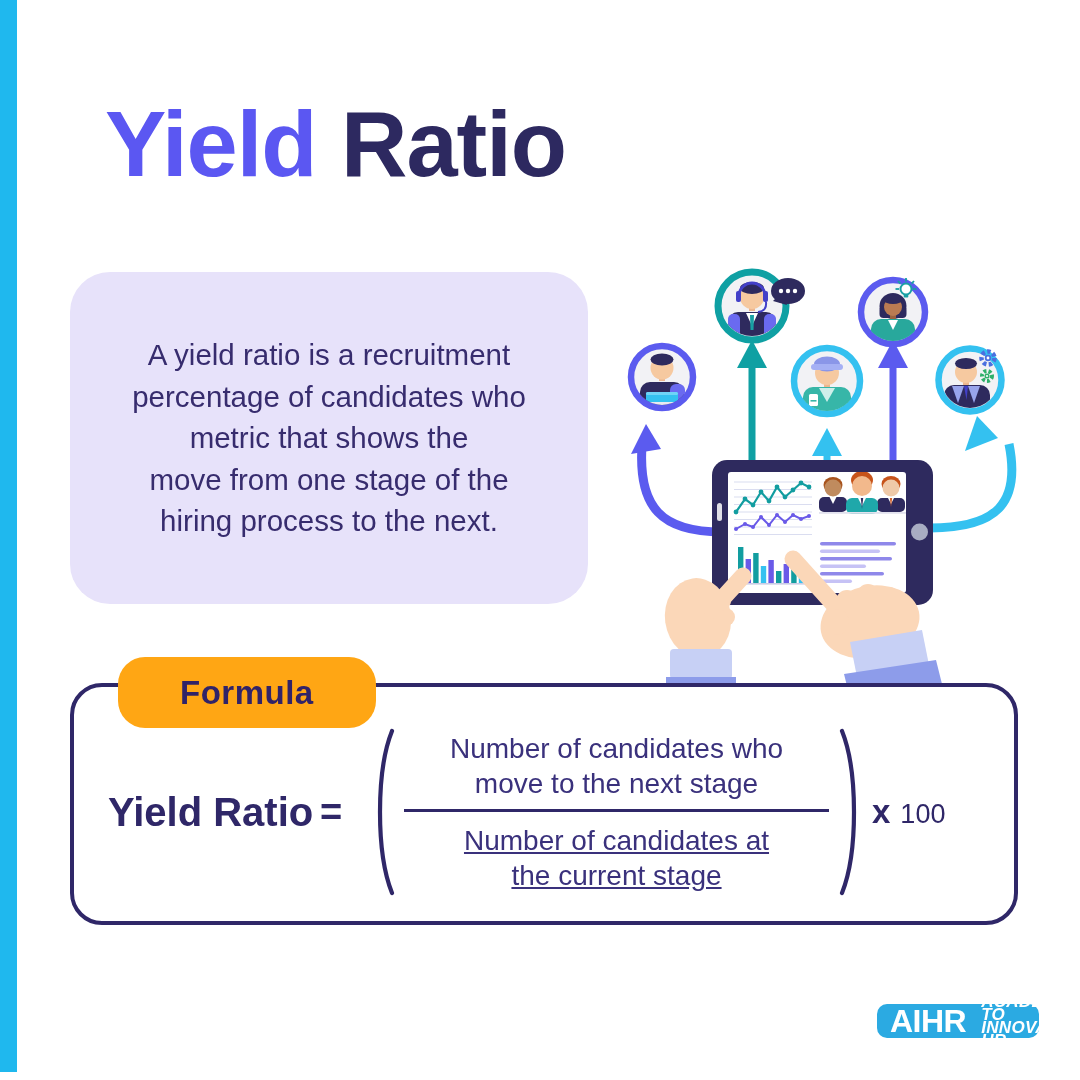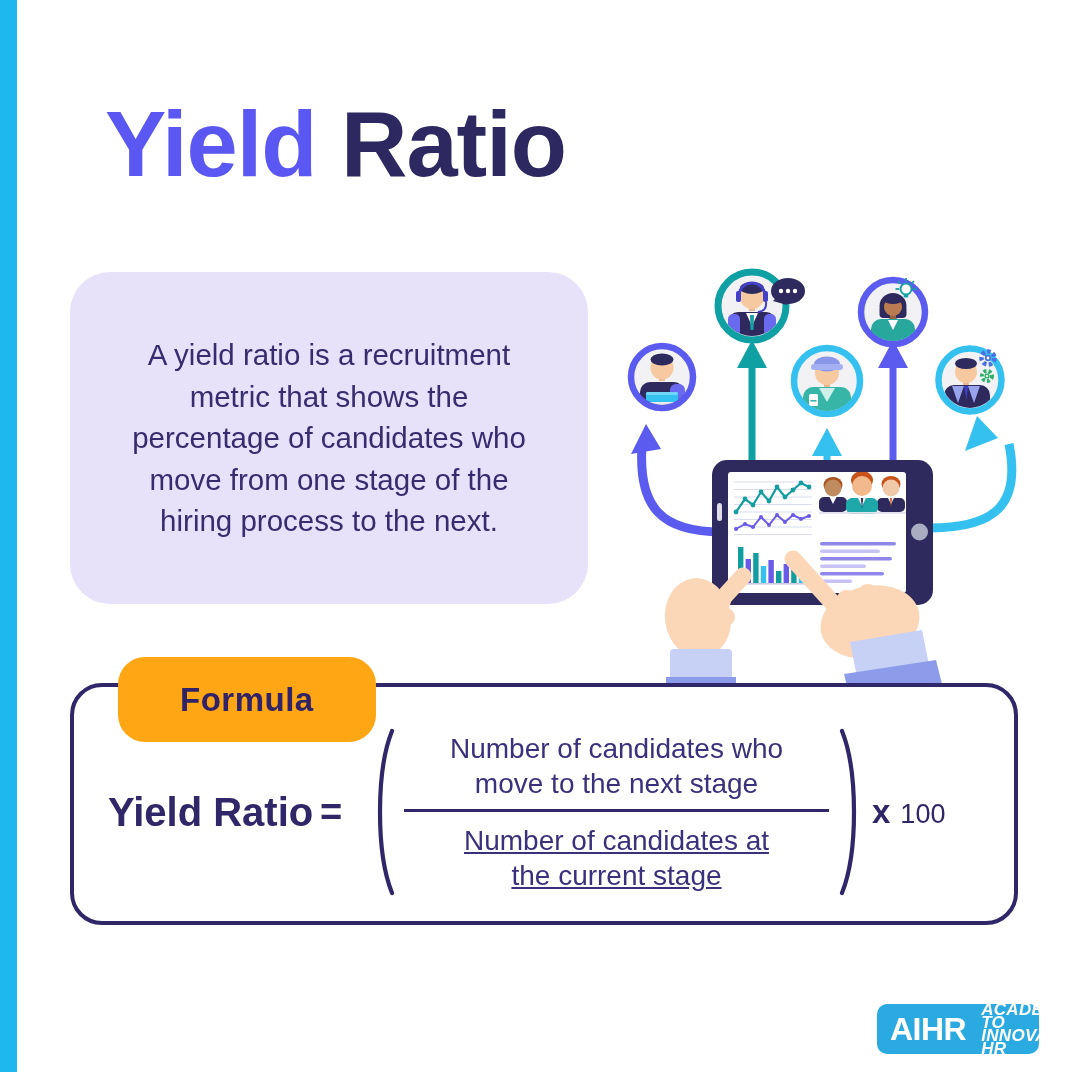--- a/index.html
+++ b/index.html
@@ -9,54 +9,54 @@
   .title{position:absolute;left:72px;top:98px;font-size:92px;font-weight:700;letter-spacing:-1px;
          line-height:1.0;margin:0;}
   .title .w1{color:#5B57F2;margin-left:33px;}
   .title .w2{color:#2D2960;}
   .def-box{position:absolute;left:70px;top:272px;width:518px;height:332px;background:#E7E2FA;
            border-radius:40px;display:flex;flex-direction:column;align-items:center;justify-content:center;}
   .def-line{font-size:29.5px;line-height:41.5px;font-weight:500;color:#372C6E;text-align:center;}
   .illu{position:absolute;left:600px;top:260px;width:460px;height:424px;z-index:1;}
   .formula-box{position:absolute;left:70px;top:683px;width:948px;height:242px;background:#ffffff;
                border:4px solid #2F2768;border-radius:32px;box-sizing:border-box;z-index:2;}
-  .badge{position:absolute;left:118px;top:657px;height:53px;line-height:53px;padding:16px 62px;
+  .badge{position:absolute;left:118px;top:657px;height:53px;line-height:53px;padding:9px 62px;
          background:#FFA614;border-radius:27px;color:#312368;font-size:33px;font-weight:700;
          letter-spacing:.5px;z-index:3;}
   .f-item{position:absolute;z-index:3;color:#2F2768;}
   .f-lhs{left:108px;top:812px;transform:translateY(-50%);font-size:40px;font-weight:700;}
   .f-eq{left:320px;top:812px;transform:translateY(-50%);font-size:38px;font-weight:700;}
   .paren{position:absolute;top:727px;z-index:3;}
   .paren.l{left:372px;} .paren.r{left:838px;}
   .f-frac{left:404px;width:425px;text-align:center;color:#3A317C;font-size:28px;line-height:35px;font-weight:500;}
   .f-num{top:731px;} .f-den{top:823px;text-decoration:underline;}
   .f-bar{position:absolute;left:404px;top:809px;width:425px;height:3px;background:#2F2768;z-index:3;}
   .f-mult{left:872px;top:812px;transform:translateY(-50%);display:flex;align-items:baseline;gap:10px;}
   .f-mult .mx{font-size:33px;font-weight:700;}
   .f-mult .mv{font-size:27px;font-weight:400;}
-  .logo{position:absolute;left:877px;top:1004px;width:162px;height:50px;background:#2BAAE2;
+  .logo{position:absolute;left:877px;top:1004px;width:162px;height:34px;background:#2BAAE2;
         border-radius:10px;display:flex;align-items:center;z-index:2;}
   .logo .brand{color:#fff;font-size:32px;font-weight:700;letter-spacing:-.5px;margin-left:13px;}
   .logo .div{width:2px;height:32px;background:#fff;opacity:.95;margin:0 8px 0 7px;}
   .logo .tag{display:flex;flex-direction:column;color:#fff;font-size:17px;line-height:13px;
              font-weight:700;letter-spacing:.3px;font-style:italic;}
 </style>
 </head>
 <body>
 
 <div class="canvas">
 
   <div class="stripe"></div>
 
   <h1 class="title"><span class="w1">Yield</span><span> </span><span class="w2">Ratio</span></h1>
 
   <div class="def-box">
     <div class="def-line">A yield ratio is a recruitment</div>
+    <div class="def-line">percentage of candidates who</div>
     <div class="def-line">metric that shows the</div>
-    <div class="def-line">percentage of candidates who</div>
     <div class="def-line">move from one stage of the</div>
     <div class="def-line">hiring process to the next.</div>
   </div>
 
   <svg class="illu" viewBox="0 0 460 424">
     <defs>
       <clipPath id="cp1">
           <circle cx="62" cy="117" r="28"></circle>
         </clipPath>
       <clipPath id="cp2">

